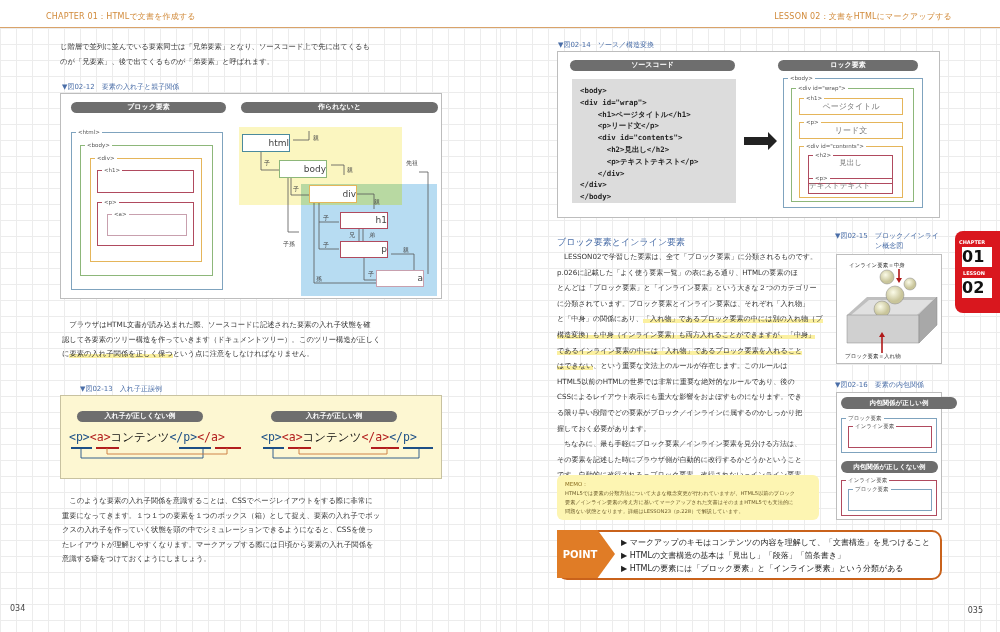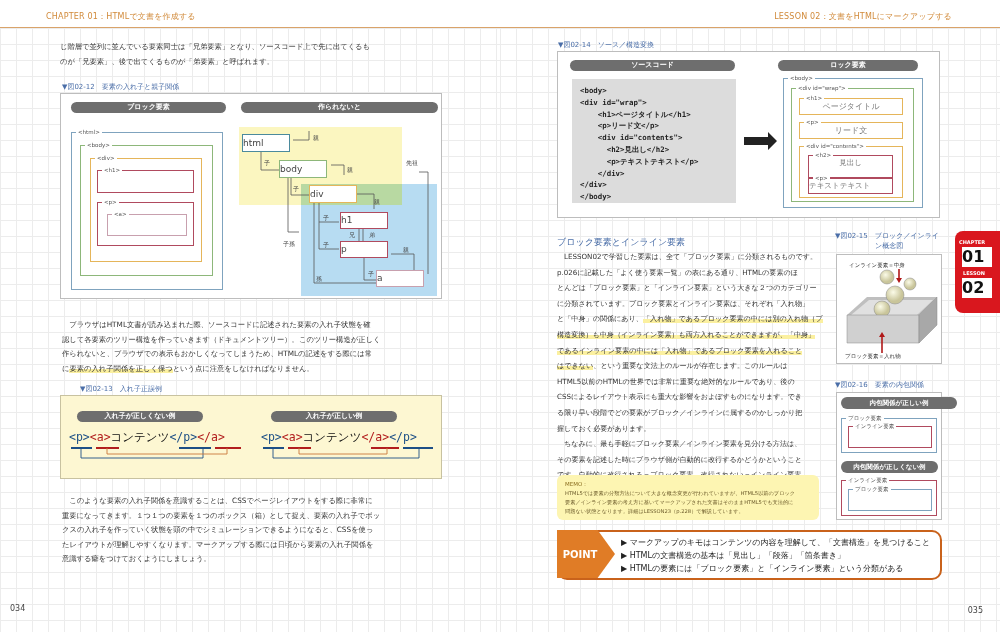--- a/index.html
+++ b/index.html
@@ -15,21 +15,21 @@
 .left .header-text{left:46px}.right .header-text{right:48px}
 .pnum{position:absolute;top:604px;font-size:8px;color:#444}
 .left .pnum{left:10px}.right .pnum{right:17px}
 .body-text{position:absolute;font-size:7.3px;line-height:14.6px;color:#333}
 .hl{background:linear-gradient(transparent 55%,#fbf0a0 55%)}
 .fig-cap{position:absolute;font-size:7px;color:#4a6ea8}
 .fig-box{position:absolute;border:1px solid #bdbdbd;background:#fff}
 .pill{position:absolute;height:11px;border-radius:6px;background:#6e6e6e;color:#fff;font-size:7px;text-align:center;line-height:11px;font-weight:bold}
 .nbox{position:absolute;border:1.3px solid}
 .nlabel{position:absolute;top:-5px;left:4px;font-size:5.5px;background:#fff;padding:0 2px;color:#555;line-height:8px}
-.tnode{position:absolute;background:#fff;border:1.3px solid;font-size:9px;text-align:left;color:#444}
+.tnode{position:absolute;background:#fff;border:1.3px solid;font-size:9px;text-align:right;color:#444}
 .tl{position:absolute;font-size:6px;color:#444}
 .code{position:absolute;background:#dcdcdc;font-family:"DejaVu Sans Mono","Liberation Mono",monospace;font-weight:bold;font-size:7.4px;line-height:11.8px;color:#222;padding:6px 8px;white-space:pre}
 .hd{position:absolute;font-size:9px;color:#4a6ea8}
 .memo{position:absolute;background:#fdf5b2;border-radius:6px;padding:5px 8px;font-size:5.2px;line-height:9px;color:#6b5a2a}
 .point{position:absolute;border:2.5px solid #c9621b;border-radius:10px;background:#fff}
 .point-tab{position:absolute;left:-2px;top:-2px;width:58px;height:48px;background:#e07c26;clip-path:polygon(0 0,70% 0,100% 50%,70% 100%,0 100%);color:#fff;font-weight:bold;font-size:10px;display:flex;align-items:center;justify-content:center;padding-right:12px}
 .point-line{position:absolute;left:62px;font-size:8px;color:#222;line-height:12.5px}
 .badge{position:absolute;left:955px;top:231px;width:45px;height:82px;background:#d9171e;border-radius:8px 0 0 8px}
 .badge .lbl{position:absolute;color:#fff;font-size:5px;font-weight:bold;left:4px}
 .badge .num{position:absolute;left:7px;width:30px;height:20px;background:#fff;color:#111;font-weight:bold;font-size:16px;line-height:20px}
@@ -110,21 +110,20 @@
     <span class="tl" style="left:288px;top:137px">兄</span>
     <span class="tl" style="left:308px;top:137px">弟</span>
     <span class="tl" style="left:342px;top:152px">親</span>
     <span class="tl" style="left:307px;top:176px">子</span>
     <span class="tl" style="left:255px;top:181px">孫</span>
   </div>
 
   <div class="body-text" style="left:62px;top:318px">
     <div>　ブラウザはHTML文書が読み込まれた際、ソースコードに記述された要素の入れ子状態を確</div>
     <div>認して各要素のツリー構造を作っていきます（ドキュメントツリー）。このツリー構造が正しく</div>
-    <div>作られないと、ブラウザでの表示もおかしくなってしまうため、HTMLの記述をする際には常</div>
     <div><span>に</span><span class="hl">要素の入れ子関係を正しく保つ</span><span>という点に注意をしなければなりません。</span></div>
   </div>
 
   <div class="fig-cap" style="left:80px;top:384px">▼図02-13　入れ子正誤例</div>
   <div class="fig-box" style="left:60px;top:395px;width:382px;height:84px;background:#fdf7d2;border-color:#c8c2a0">
     <div class="pill" style="left:16px;top:15px;width:126px">入れ子が正しくない例</div>
     <div class="pill" style="left:210px;top:15px;width:126px">入れ子が正しい例</div>
     <div style="position:absolute;left:8px;top:34px;font-size:11.5px;font-family:'DejaVu Sans Mono',monospace;white-space:nowrap">
       <span style="color:#1d4f86">&lt;p&gt;</span><span style="color:#b21e1e">&lt;a&gt;</span><span style="color:#111;font-family:'DejaVu Sans',sans-serif">コンテンツ</span><span style="color:#1d4f86">&lt;/p&gt;</span><span style="color:#b21e1e">&lt;/a&gt;</span>
     </div>
@@ -191,21 +190,21 @@
         <span class="nlabel">&lt;body&gt;</span>
       </div>
     <div class="nbox" style="left:233px;top:36px;width:123px;height:114px;border-color:#8db77a">
         <span class="nlabel">&lt;div id="wrap"&gt;</span>
       </div>
     <div class="nbox" style="left:241px;top:46px;width:104px;height:17px;border-color:#e5b55a;font-size:8px;color:#777;text-align:center;line-height:15px"><span class="nlabel">&lt;h1&gt;</span><span>ページタイトル</span></div>
     <div class="nbox" style="left:241px;top:70px;width:104px;height:17px;border-color:#e5b55a;font-size:8px;color:#777;text-align:center;line-height:15px"><span class="nlabel">&lt;p&gt;</span><span>リード文</span></div>
     <div class="nbox" style="left:241px;top:94px;width:104px;height:52px;border-color:#e5b55a">
         <span class="nlabel">&lt;div id="contents"&gt;</span>
       </div>
-    <div class="nbox" style="left:250px;top:103px;width:85px;height:23px;border-color:#b04a5e;font-size:7.5px;color:#777;text-align:center;line-height:13px"><span class="nlabel">&lt;h2&gt;</span><span>見出し</span></div>
+    <div class="nbox" style="left:250px;top:103px;width:85px;height:29px;border-color:#b04a5e;font-size:7.5px;color:#777;text-align:center;line-height:13px"><span class="nlabel">&lt;h2&gt;</span><span>見出し</span></div>
     <div class="nbox" style="left:250px;top:126px;width:85px;height:16px;border-color:#b04a5e;font-size:7.5px;color:#777;line-height:14px"><span class="nlabel">&lt;p&gt;</span><span>テキストテキスト</span></div>
   </div>
 
   <div class="hd" style="left:57px;top:236px">ブロック要素とインライン要素</div>
   <div class="body-text" style="left:57px;top:249px;font-size:7.1px;line-height:15.6px">
     <div>　LESSON02で学習した要素は、全て「ブロック要素」に分類されるものです。</div>
     <div>p.026に記載した「よく使う要素一覧」の表にある通り、HTMLの要素のほ</div>
     <div>とんどは「ブロック要素」と「インライン要素」という大きな２つのカテゴリー</div>
     <div>に分類されています。ブロック要素とインライン要素は、それぞれ「入れ物」</div>
     <div><span>と「中身」の関係にあり、</span><span class="hl">「入れ物」であるブロック要素の中には別の入れ物（ブ</span></div>

